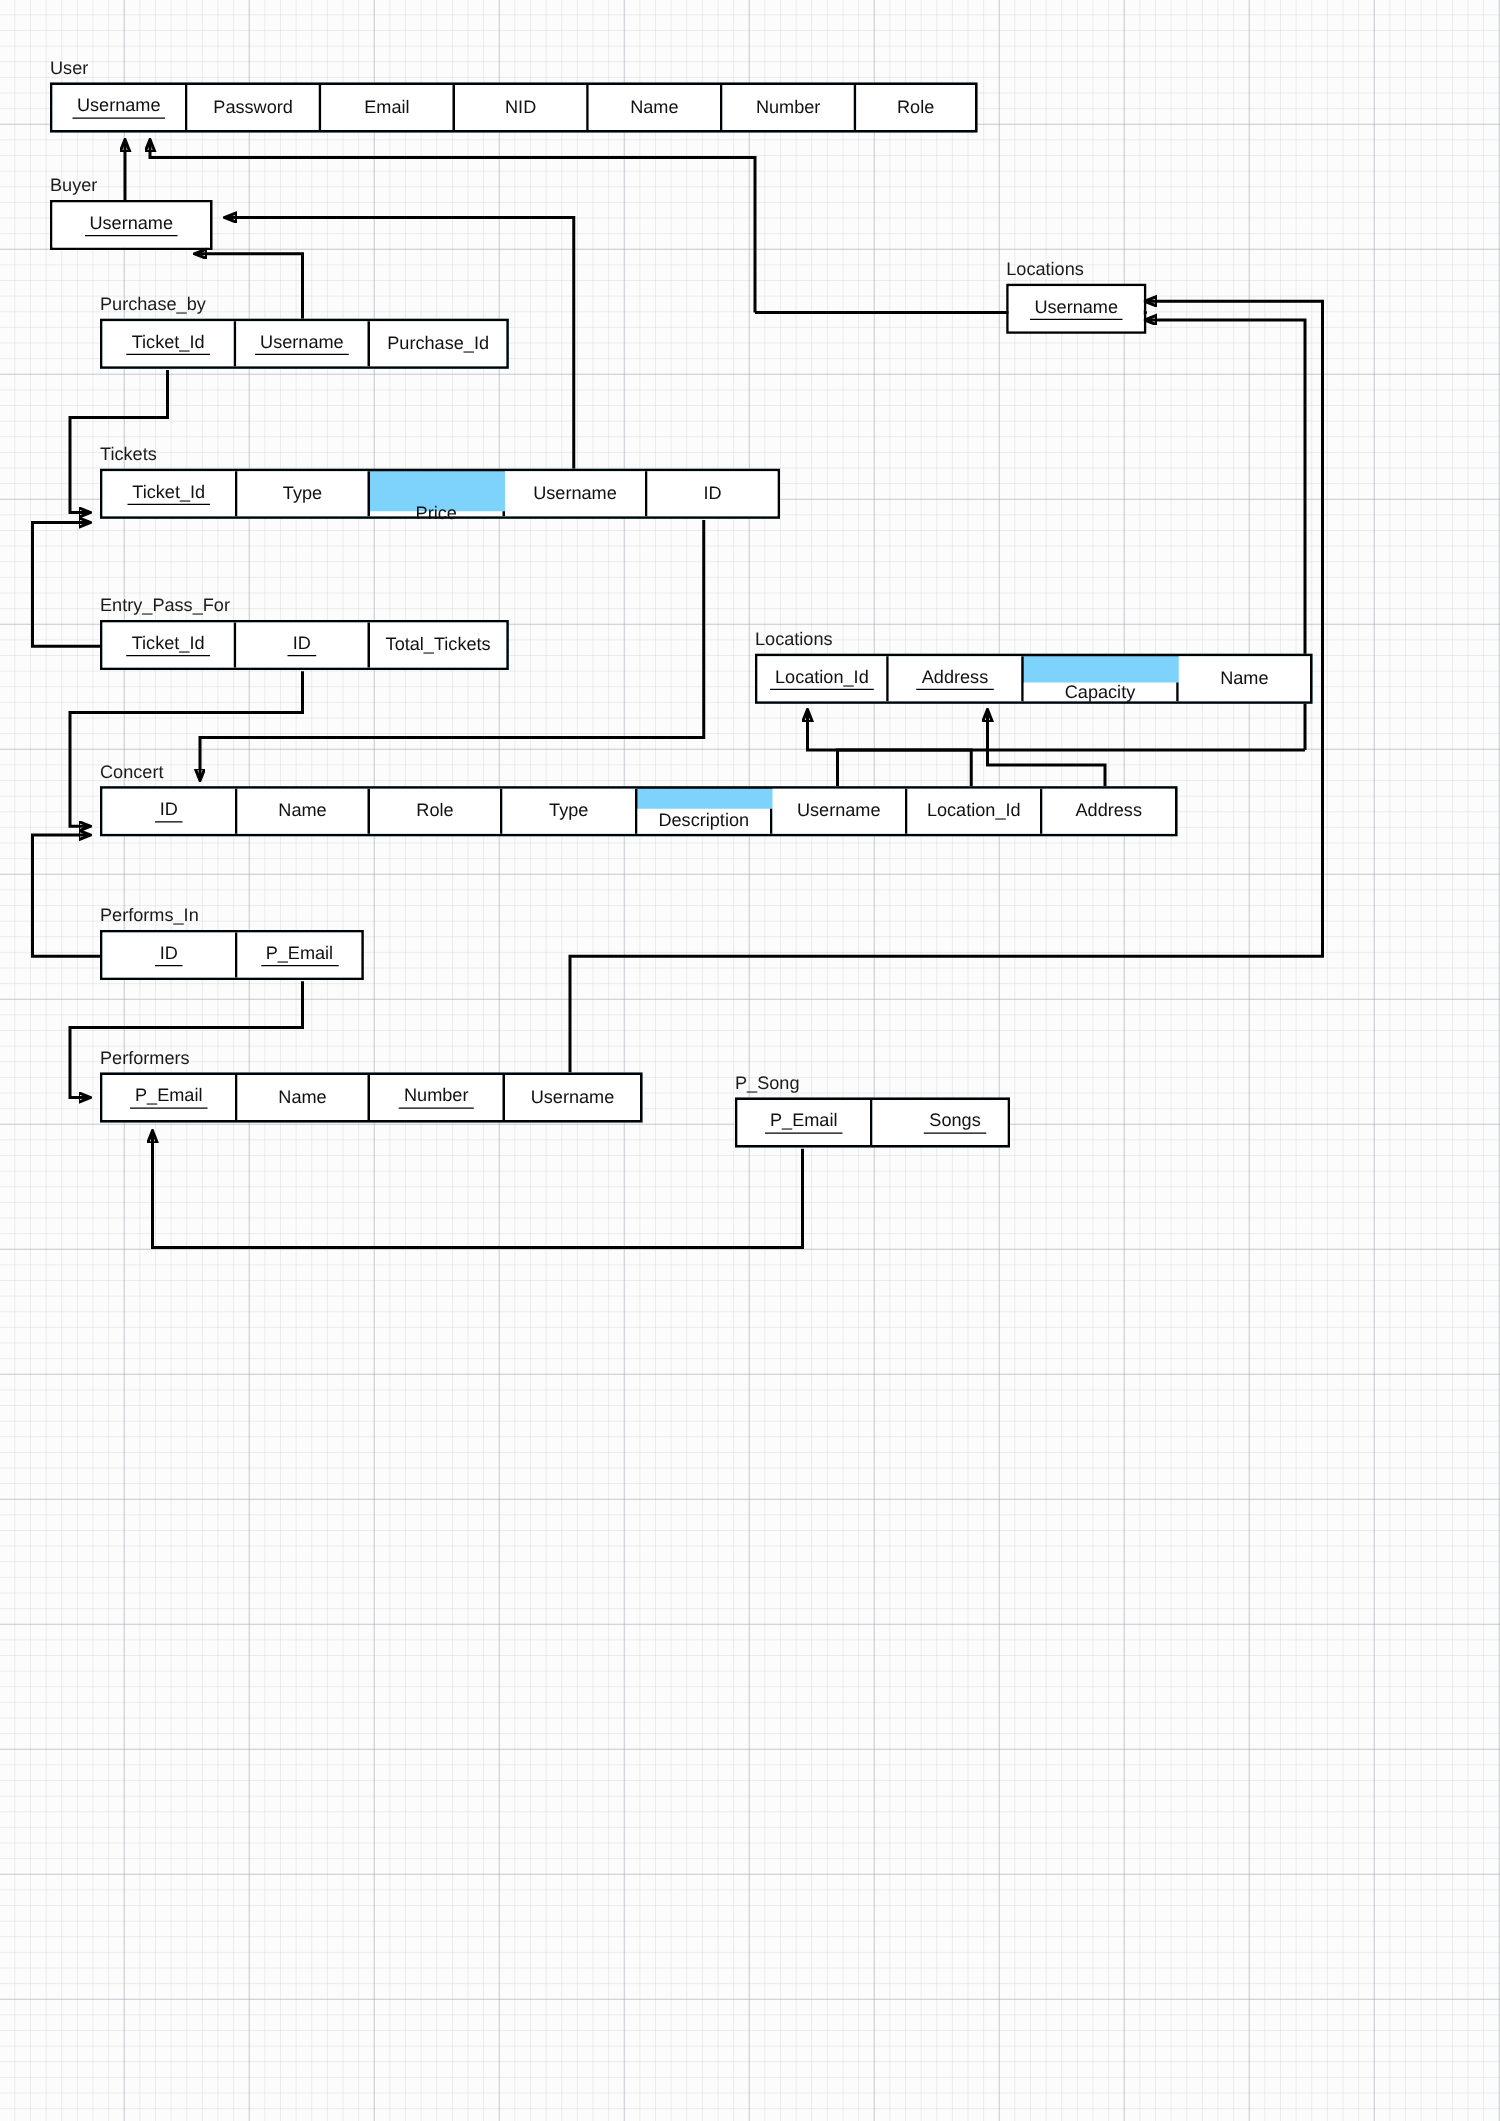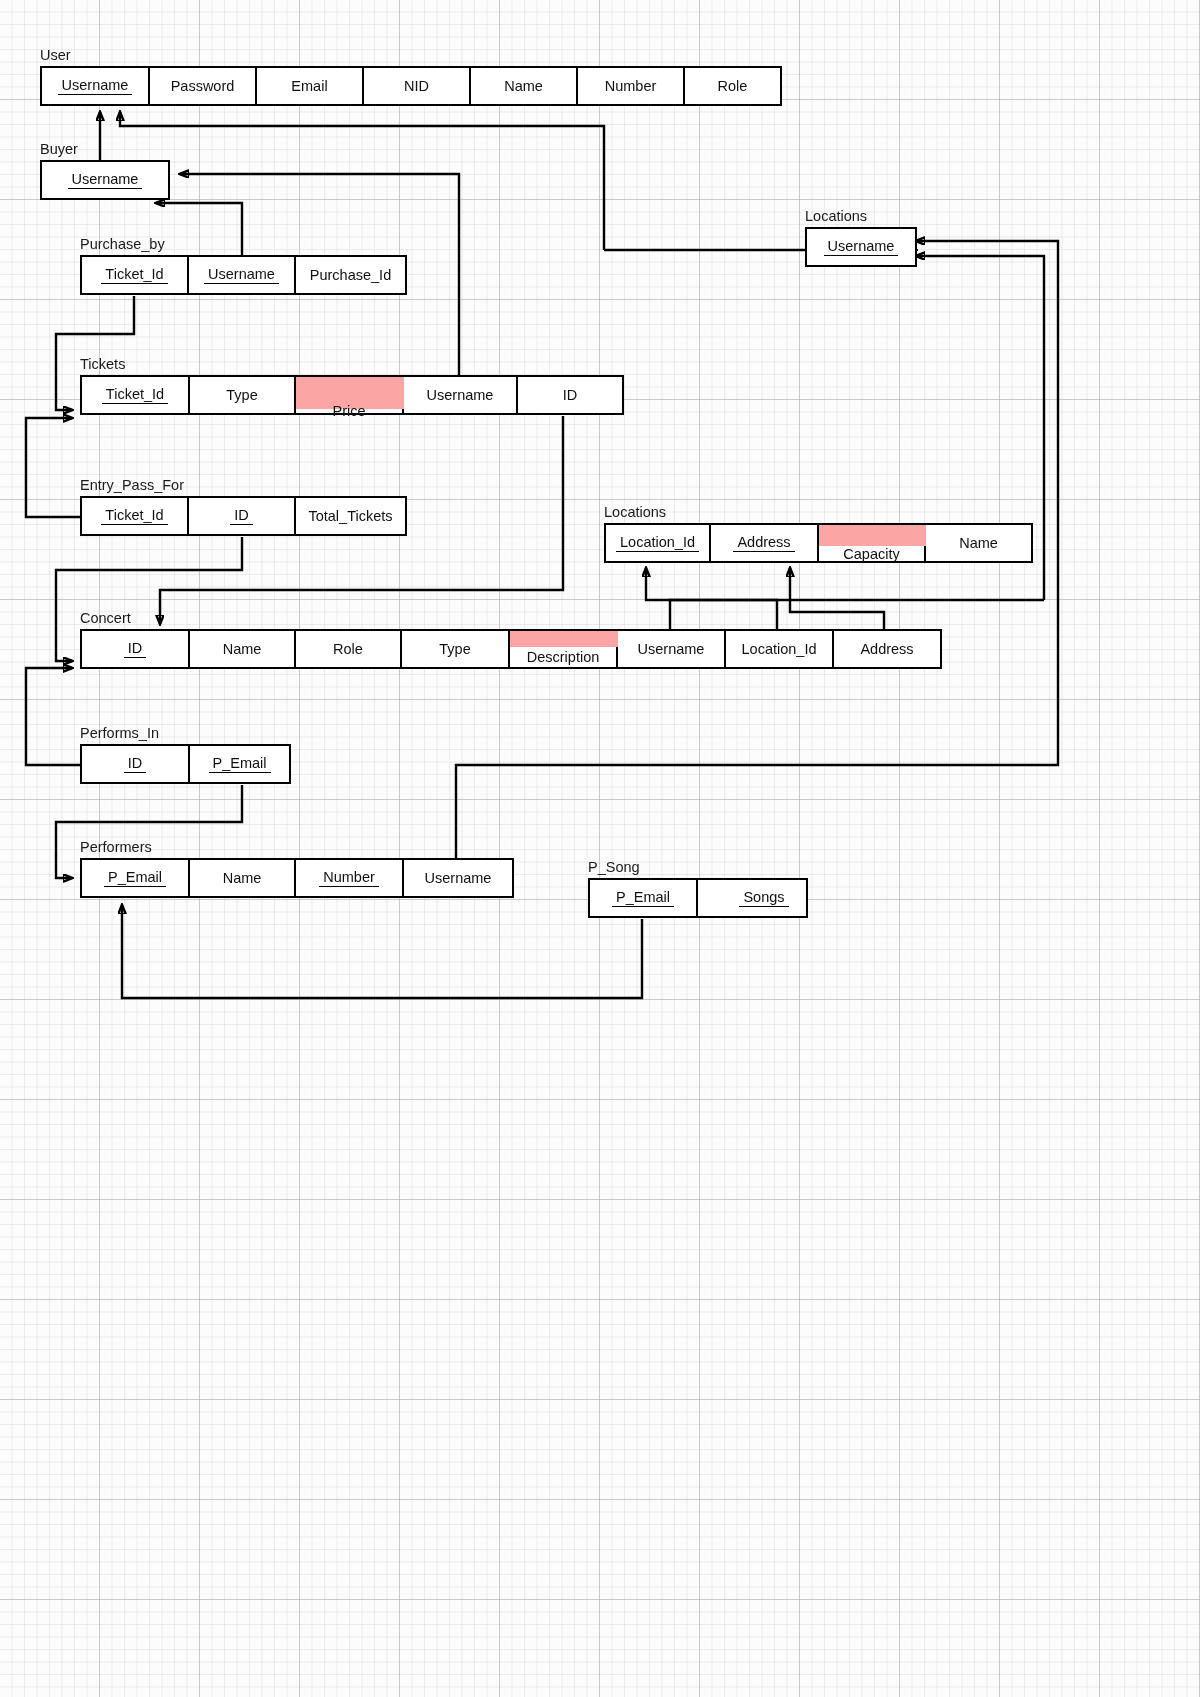--- a/index.html
+++ b/index.html
@@ -39,21 +39,21 @@
     left:0;bottom:100%;
     margin-bottom:3px;
     font-size:14.5px;
     color:#1a1a1a;
     white-space:nowrap;
     line-height:16px;
   }
   .row{
     display:flex;
     border:2.2px solid #000;
-    background:#fca5a5;
+    background:#7dd3fc;
     height:40px;
     box-sizing:border-box;
   }
   .cell{
     border-right:2.2px solid #000;
     box-sizing:border-box;
     display:flex;align-items:center;justify-content:center;
     font-size:14.5px;
     color:#111;
     background:#fff;
@@ -214,21 +214,21 @@
 
   <div class="entity" style="left:604px;top:523px;">
     <div class="ename">Locations</div>
     <div class="row">
       <div class="cell pk" style="width:105px;">
           <span>Location_Id</span>
         </div>
       <div class="cell pk" style="width:108px;">
           <span>Address</span>
         </div>
-      <div class="cell" style="width:107px;margin-top:21px;">
+      <div class="cell" style="width:124px;margin-top:21px;">
           <span>Capacity</span>
         </div>
       <div class="cell" style="width:105px;">
           <span>Name</span>
         </div>
     </div>
   </div>
 
   <div class="entity" style="left:80px;top:629px;">
     <div class="ename">Concert</div>

